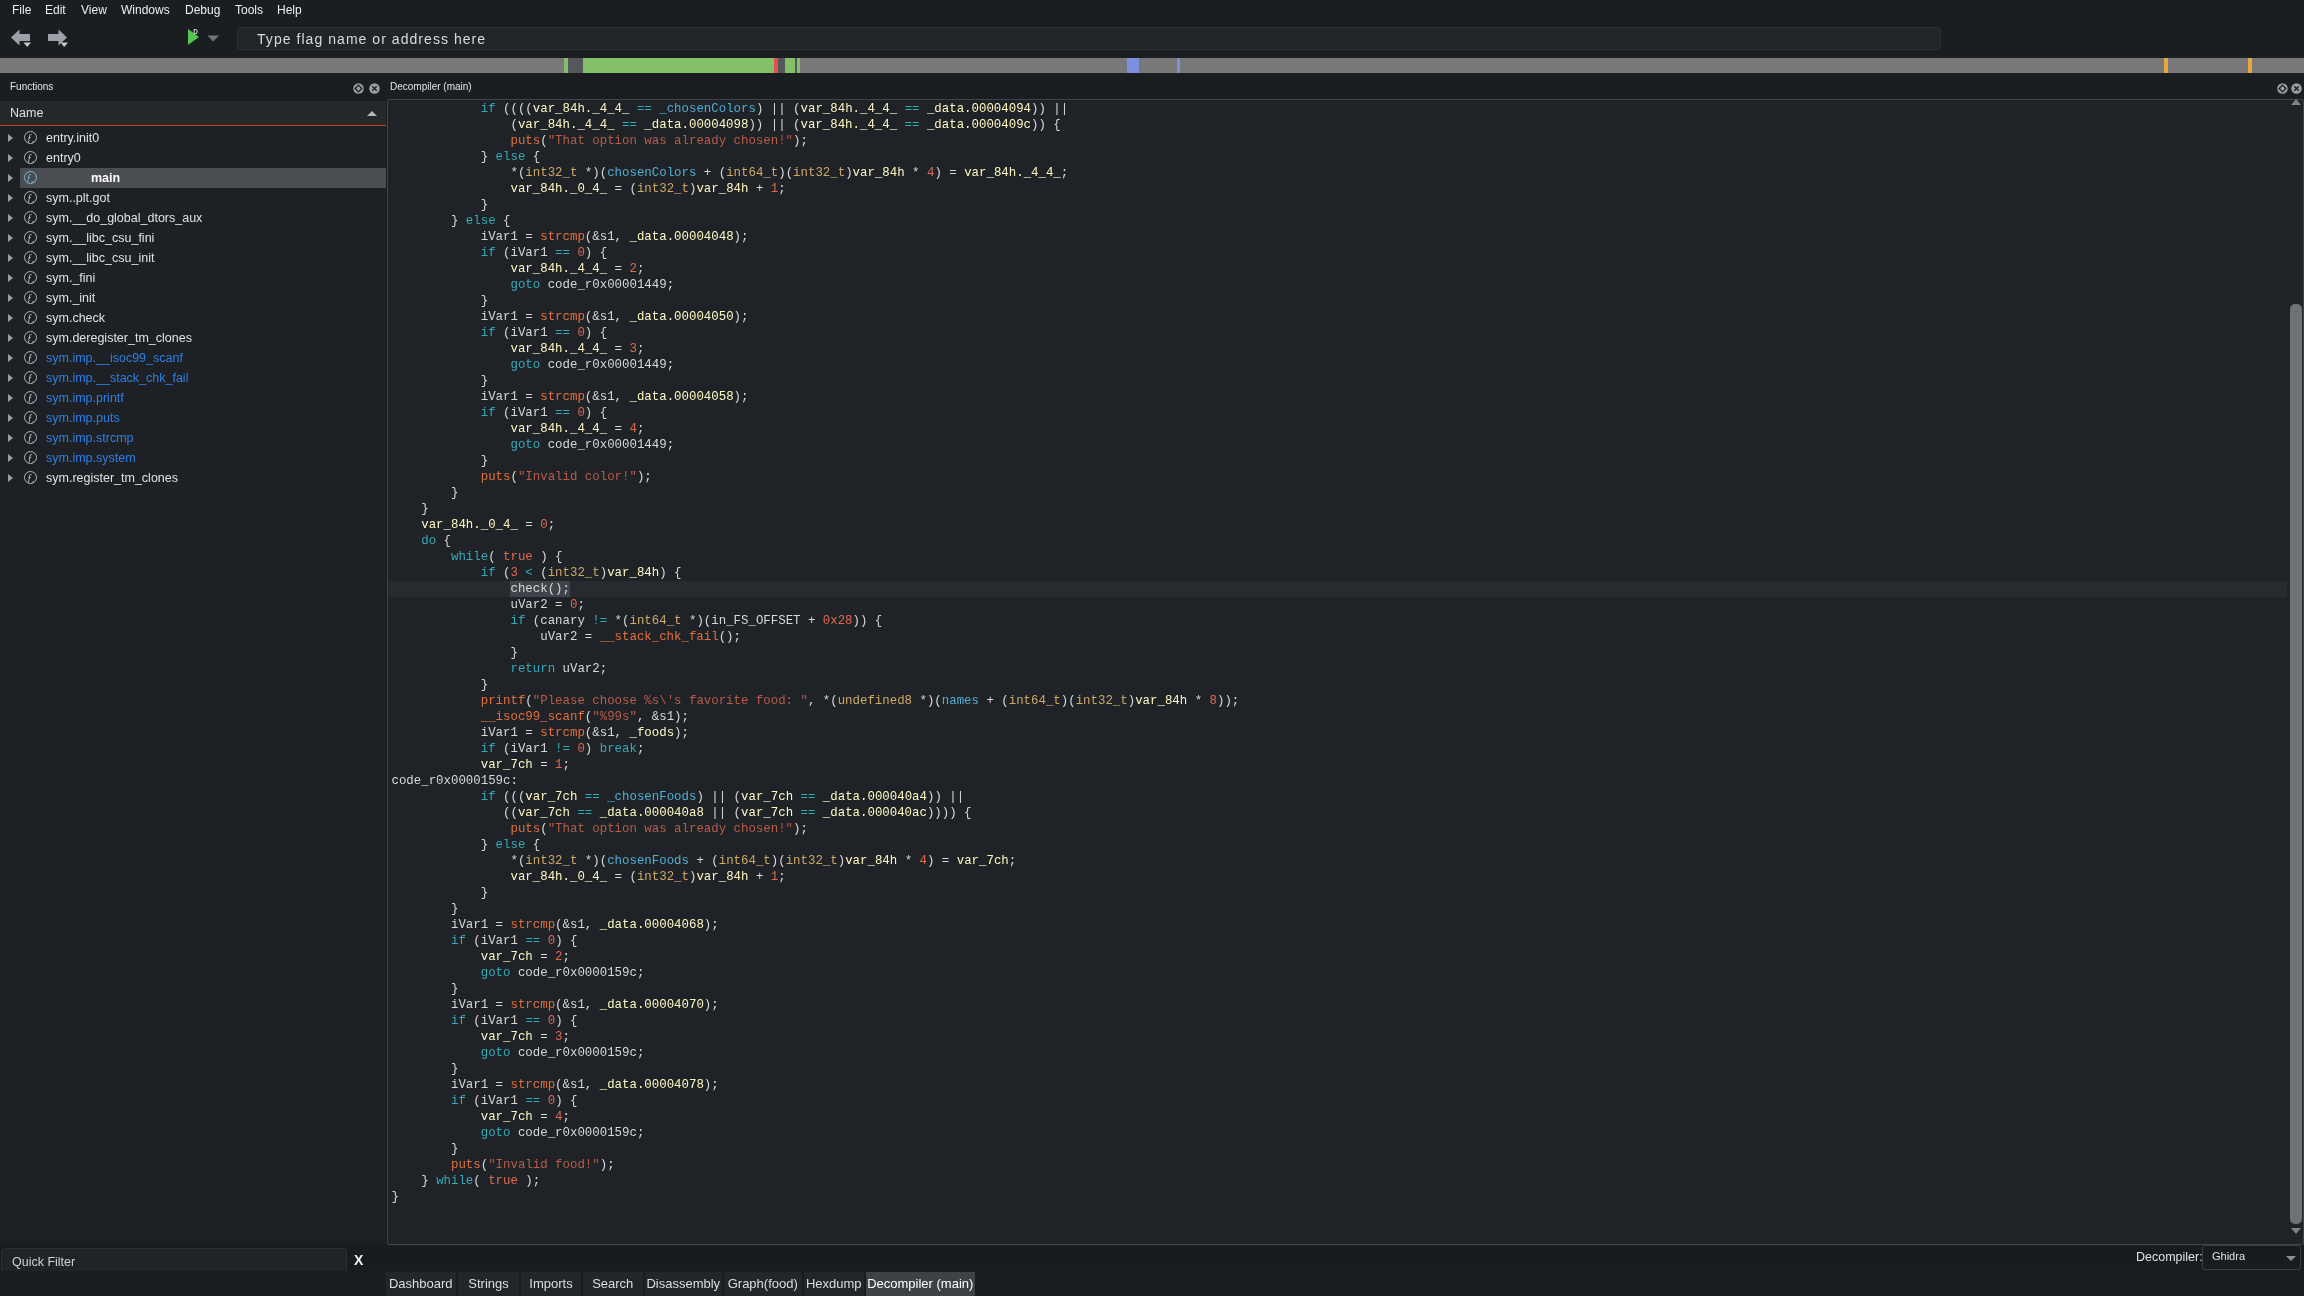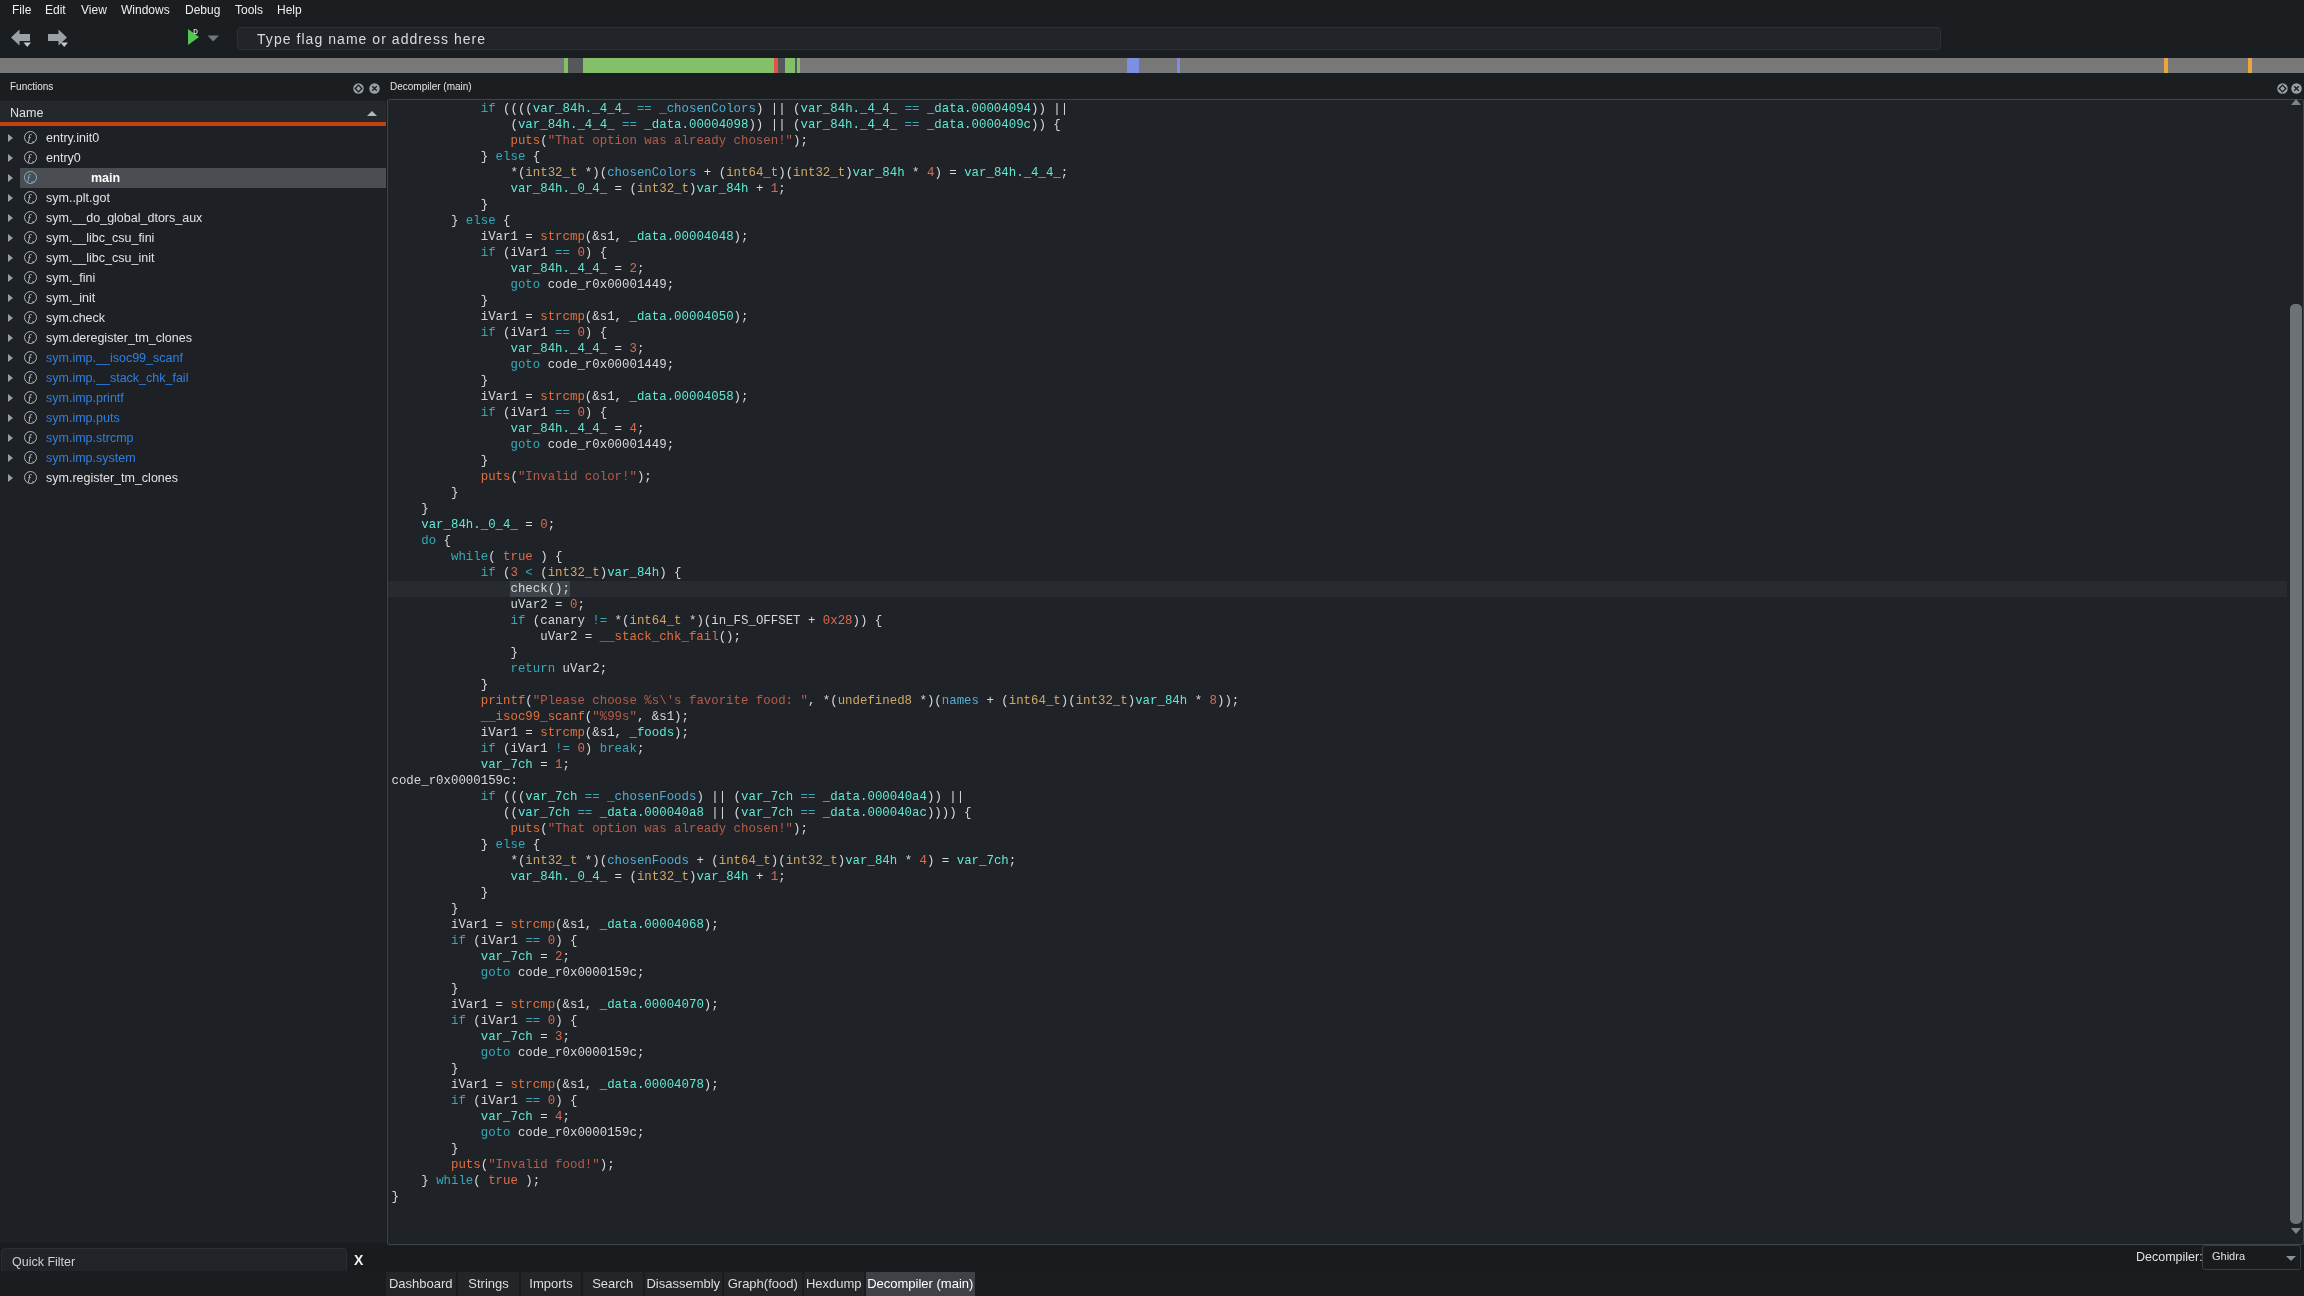--- a/index.html
+++ b/index.html
@@ -14,21 +14,21 @@
 .searchbox span { position:absolute; left:19px; top:3px; font-size:14px; letter-spacing:1.05px; color:#d9dbdc; }
 
 
 .addrbar { position:absolute; left:0; top:58px; width:2304px; height:15px; background:#787878; }
 .addrbar i { position:absolute; top:0; height:15px; }
 
 
 .ptitle { position:absolute; top:81px; font-size:10px; color:#e3e5e6; }
 .fn-content { position:absolute; left:0; top:101px; width:386px; height:1142px; background:#1d2125; }
 .namehdr { position:absolute; left:0; top:0; width:386px; height:25px; background:#24282c;
-  border-bottom:4px solid #c2410c; }
+  border-bottom:1px solid #c2410c; }
 .namehdr span { position:absolute; left:10px; top:5px; font-size:12.5px; }
 .sorttri { position:absolute; left:367px; top:111px; width:0; height:0;
   border-left:5px solid transparent; border-right:5px solid transparent; border-bottom:5px solid #b2b7bb; z-index:3;}
 
 .row { position:absolute; left:0; width:386px; height:20px; }
 .row-sel { background:linear-gradient(to right, transparent 0 20px, #4a4e53 20px); }
 .row-sel .fname { font-weight:bold;margin-left:45px; }
 .tri { position:absolute; left:8px; top:6px; width:0; height:0;
   border-top:4.5px solid transparent; border-bottom:4.5px solid transparent; border-left:5.5px solid #999ea3; }
 .fic { position:absolute; left:24px; top:3px; width:13px; height:13px; border:1px solid #b2b7bb;
@@ -43,21 +43,21 @@
 
 .dec-content { position:absolute; left:387px; top:99px; width:1917px; height:1146px; background:#1f2327;
   border:1px solid #3f4448; border-radius:2px; }
 pre.code { position:absolute; left:391.5px; top:100.75px; z-index:2;
   font-family:"Liberation Mono",monospace; font-size:12.4px; line-height:16px; color:#d6d8d9; }
 pre.code .k { color:#34aab8; }
 pre.code .c { color:#e2703d; }
 pre.code .s { color:#b85c49; }
 pre.code .n { color:#e0694f; }
 pre.code .t { color:#cfa868; }
-pre.code .g { color:#5eead4; }
+pre.code .g { color:#fef9c3; }
 pre.code .b { color:#52aed3; }
 .hl-line { position:absolute; left:388px; top:580.75px; width:1899px; height:16px; background:#272b2f; z-index:1; }
 .hl-word { position:absolute; left:510.3px; top:580.75px; width:60px; height:16px; background:#3f444a; z-index:1; }
 
 
 .sb-thumb { position:absolute; left:2290px; top:304px; width:12px; height:920px; background:#6d7276; border-radius:5px; }
 .sb-up { position:absolute; left:2291px; top:99px; width:0; height:0;
   border-left:5px solid transparent; border-right:5px solid transparent; border-bottom:6px solid #7d8287; }
 .sb-down { position:absolute; left:2291px; top:1228px; width:0; height:0;
   border-left:5px solid transparent; border-right:5px solid transparent; border-top:6px solid #7d8287; }

